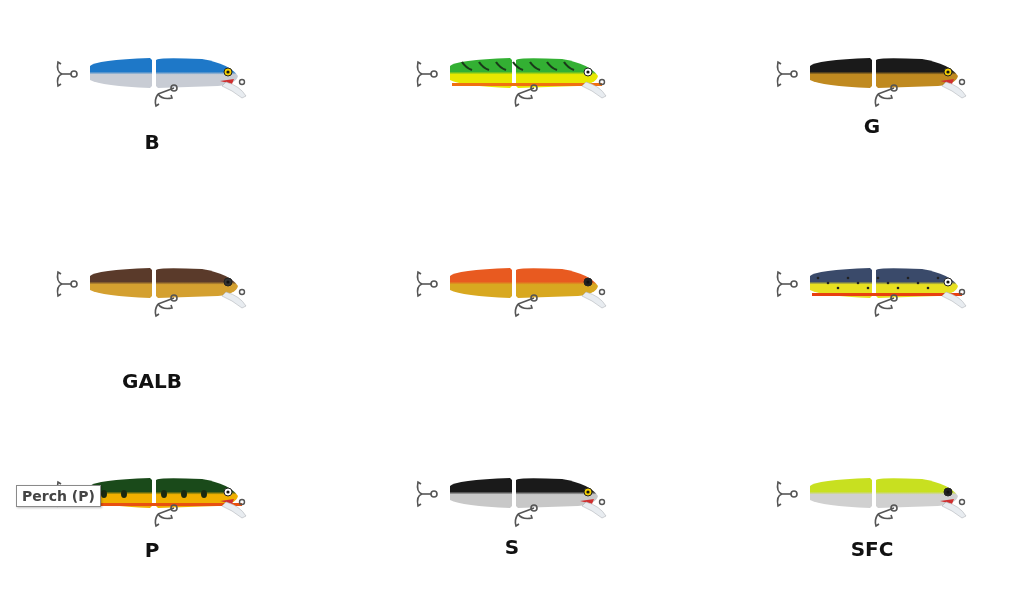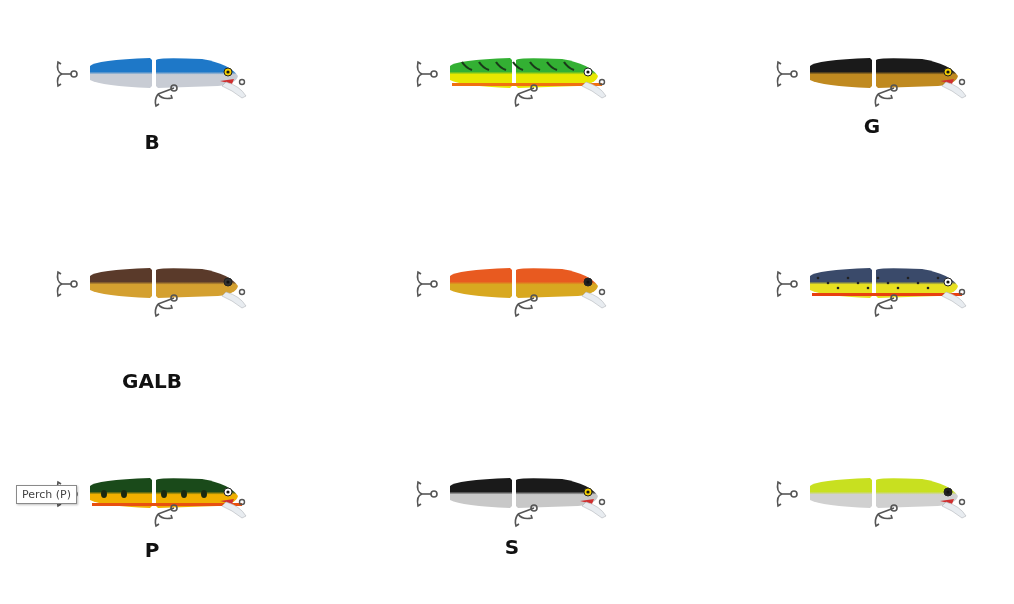--- a/index.html
+++ b/index.html
@@ -1,20 +1,20 @@
 <!DOCTYPE html>
 <html><head>
 <meta charset="utf-8">
 <style>
   html, body { margin: 0; padding: 0; background: #ffffff; }
   body { width: 1014px; height: 604px; position: relative; overflow: hidden; font-family: "Liberation Sans", sans-serif; }
   .cell { position: absolute; width: 220px; height: 130px; }
   .lure { position: absolute; left: 0; top: 0; width: 220px; height: 70px; cursor: pointer; }
   .label { position: absolute; left: 0; width: 220px; text-align: center; font-family: "DejaVu Sans", sans-serif; font-weight: bold; font-size: 20px; color: #111; }
-  .tooltip { position: absolute; left: 16px; top: 485px; padding: 2px 5px; background: #fff; border: 1px solid #8a8a8a; box-shadow: 1px 1px 2px rgba(0,0,0,0.25); font-family: "DejaVu Sans", sans-serif; font-size: 11px; color: #444; z-index: 5; }
+  .tooltip { position: absolute; left: 16px; top: 485px; padding: 2px 5px; background: #fff; border: 1px solid #8a8a8a; box-shadow: 1px 1px 2px rgba(0,0,0,0.25); font-family: "DejaVu Sans", sans-serif; font-size: 14px; color: #444; z-index: 5; font-weight: bold; }
 </style>
 </head>
 <body>
 
 <div>
   <div class="cell" style="left:42px;top:48px;">
     <svg class="lure" viewBox="0 0 220 70">
     <defs>
       <linearGradient id="g0" x1="0" y1="0" x2="0" y2="1">
         <stop offset="0" stop-color="#1e78c8"></stop>
@@ -324,16 +324,17 @@
     <circle cx="186" cy="24" r="1.6" fill="#111"></circle>
     <path d="M184 34 Q198 38 204 48 L200 50 Q190 42 180 38 Z" fill="#e8ecf0" stroke="#b0b4b8" stroke-width="0.6"></path>
     <circle cx="200" cy="34" r="2.5" fill="none" stroke="#555" stroke-width="1.4"></circle>
     <g stroke="#555" stroke-width="1.6" fill="none">
     <circle cx="132" cy="40" r="3"></circle>
     <line x1="132" y1="40" x2="116" y2="46"></line>
     <path d="M116 46 q-4 6 -2 12 l3 -2"></path>
     <path d="M116 46 q4 6 14 4 l-1 -3"></path>
   </g>
   </svg>
+    <div class="label" style="top:69px;">SFC</div>
   </div>
 </div>
 
 <div class="tooltip">Perch (P)</div>
 
 </body></html>

